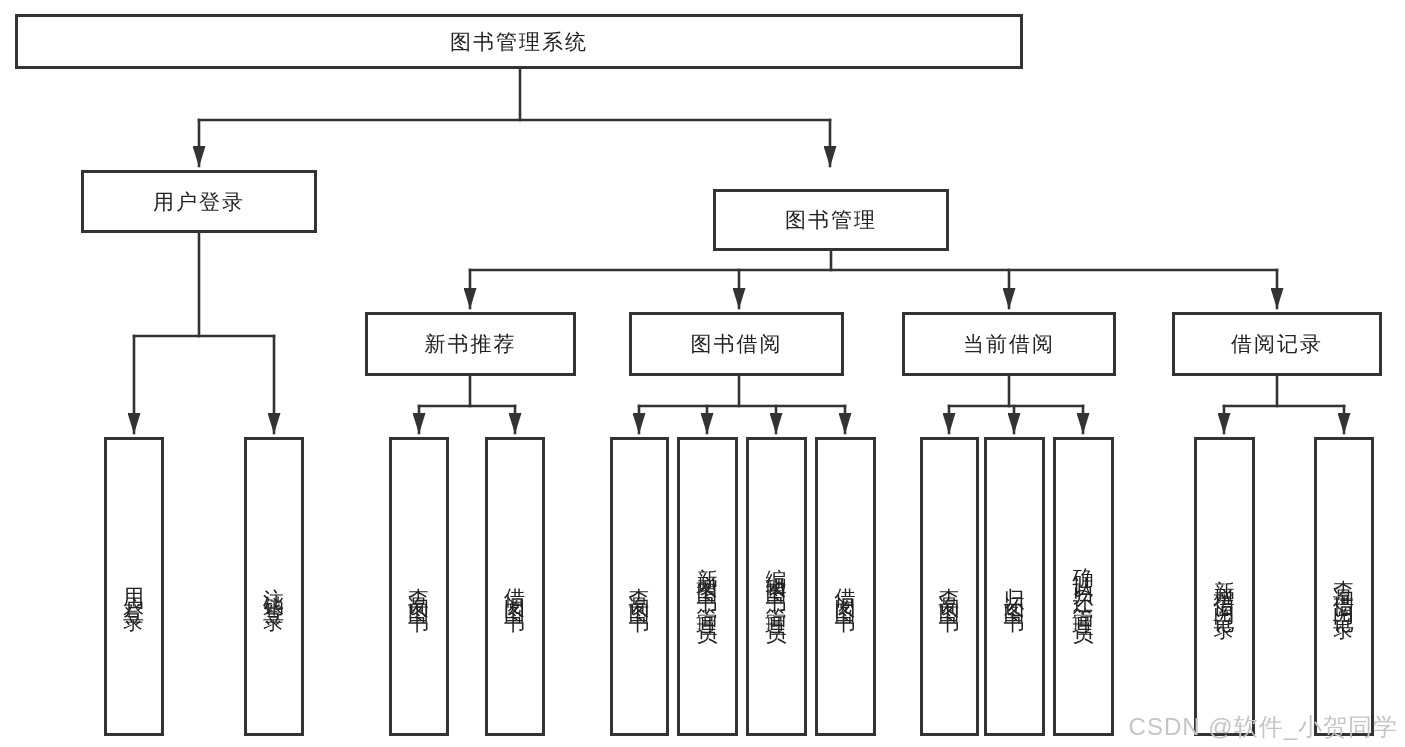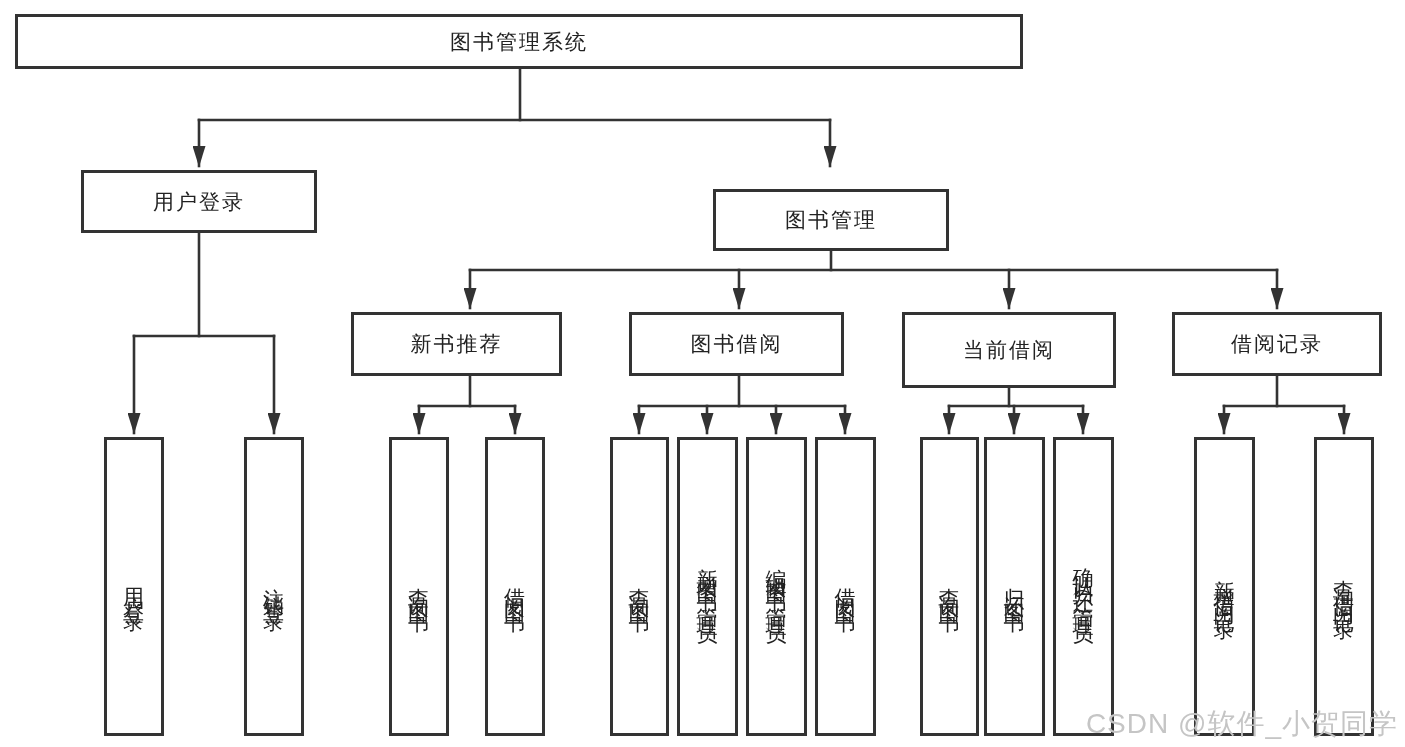--- a/index.html
+++ b/index.html
@@ -28,21 +28,21 @@
     writing-mode:vertical-rl;
     text-orientation:mixed;
     font-size:21px;
     letter-spacing:8px;
     line-height:1;
     white-space:nowrap;
   }
   .watermark{
     position:absolute;
     right:7px;bottom:4px;
-    font-size:28px;
+    font-size:24px;
     color:#c5c5c5;
     letter-spacing:1px;
     z-index:5;
     white-space:nowrap;
   }
 </style>
 </head>
 <body>
 
 <div class="canvas">
@@ -101,27 +101,27 @@
     <span>图书管理系统</span>
   </div>
 
   <div class="node hnode" style="left:81px;top:170px;width:236px;height:63px;">
     <span>用户登录</span>
   </div>
   <div class="node hnode" style="left:713px;top:170px;width:236px;height:62px;margin-top:19px;">
     <span>图书管理</span>
   </div>
 
-  <div class="node hnode" style="left:351px;top:312px;width:211px;height:64px;">
+  <div class="node hnode" style="left:365px;top:312px;width:211px;height:64px;">
     <span>新书推荐</span>
   </div>
   <div class="node hnode" style="left:629px;top:312px;width:215px;height:64px;">
     <span>图书借阅</span>
   </div>
-  <div class="node hnode" style="left:902px;top:312px;width:214px;height:76px;">
+  <div class="node hnode" style="left:902px;top:312px;width:214px;height:64px;">
     <span>当前借阅</span>
   </div>
   <div class="node hnode" style="left:1172px;top:312px;width:210px;height:64px;">
     <span>借阅记录</span>
   </div>
 
   <div class="node vnode" style="left:104px;top:437px;width:60px;height:299px;">
     <span>用户登录</span>
   </div>
   <div class="node vnode" style="left:244px;top:437px;width:60px;height:299px;">

